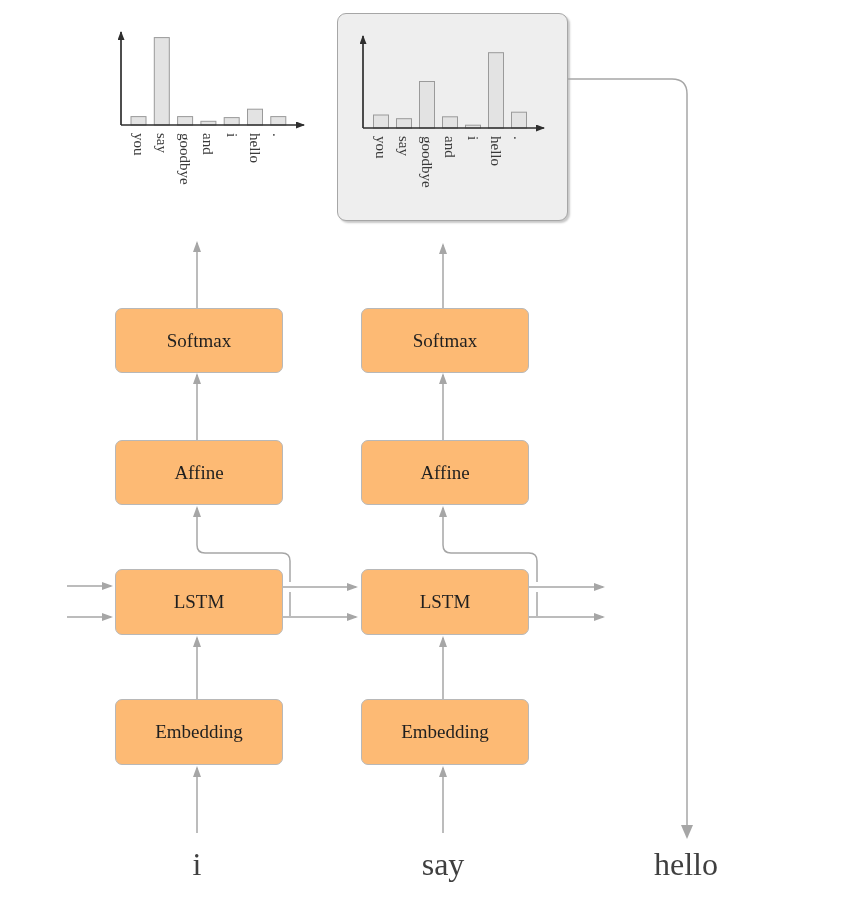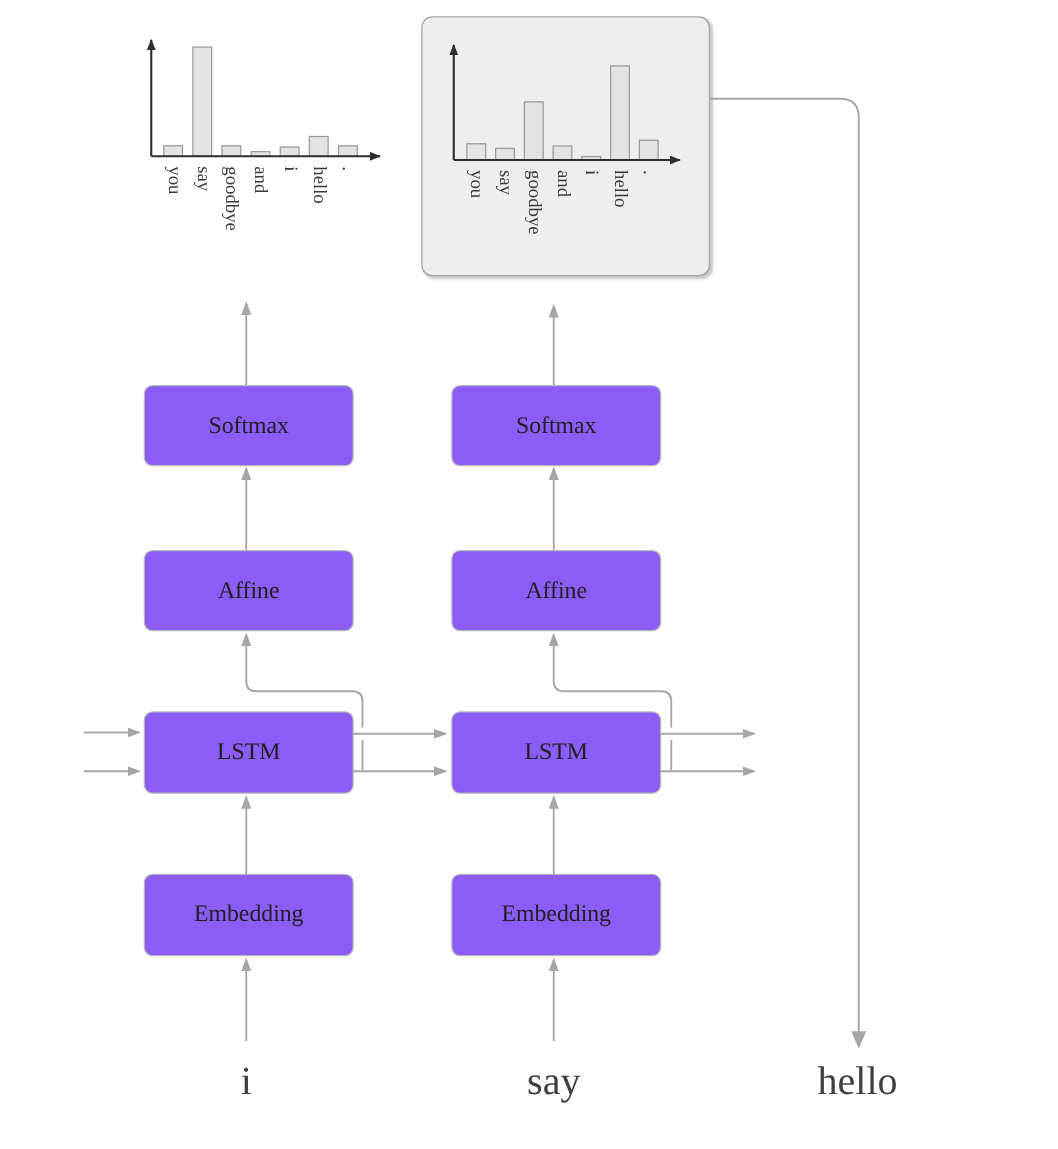--- a/index.html
+++ b/index.html
@@ -10,21 +10,21 @@
   .panel{
     position:absolute;z-index:0;
     background:var(--panel-fill,#eee);
     border:1.5px solid var(--panel-border,#a6a6a6);
     border-radius:9px;
     box-shadow:2px 2px 2px rgba(0,0,0,.22);
   }
   .wires{position:absolute;left:0;top:0;z-index:1;}
   .wire{fill:none;stroke:var(--arrow,#a6a6a6);stroke-width:1.5px;}
   .block{
-    position:absolute;z-index:3;background:#8b5cf6;
+    position:absolute;z-index:3;background:#fdba74;
     border:1.2px solid var(--box-border,#b8b8b8);border-radius:7px;
     display:flex;align-items:center;justify-content:center;
     font-size:19px;color:var(--block-text,#1f1f1f);
   }
   .word{
     position:absolute;z-index:3;font-size:32px;color:var(--word-text,#3f3f3f);
     transform:translateX(-50%);white-space:nowrap;
   }
   .chart{position:absolute;z-index:2;}
   .chart svg{position:absolute;left:0;top:0;overflow:visible;}

